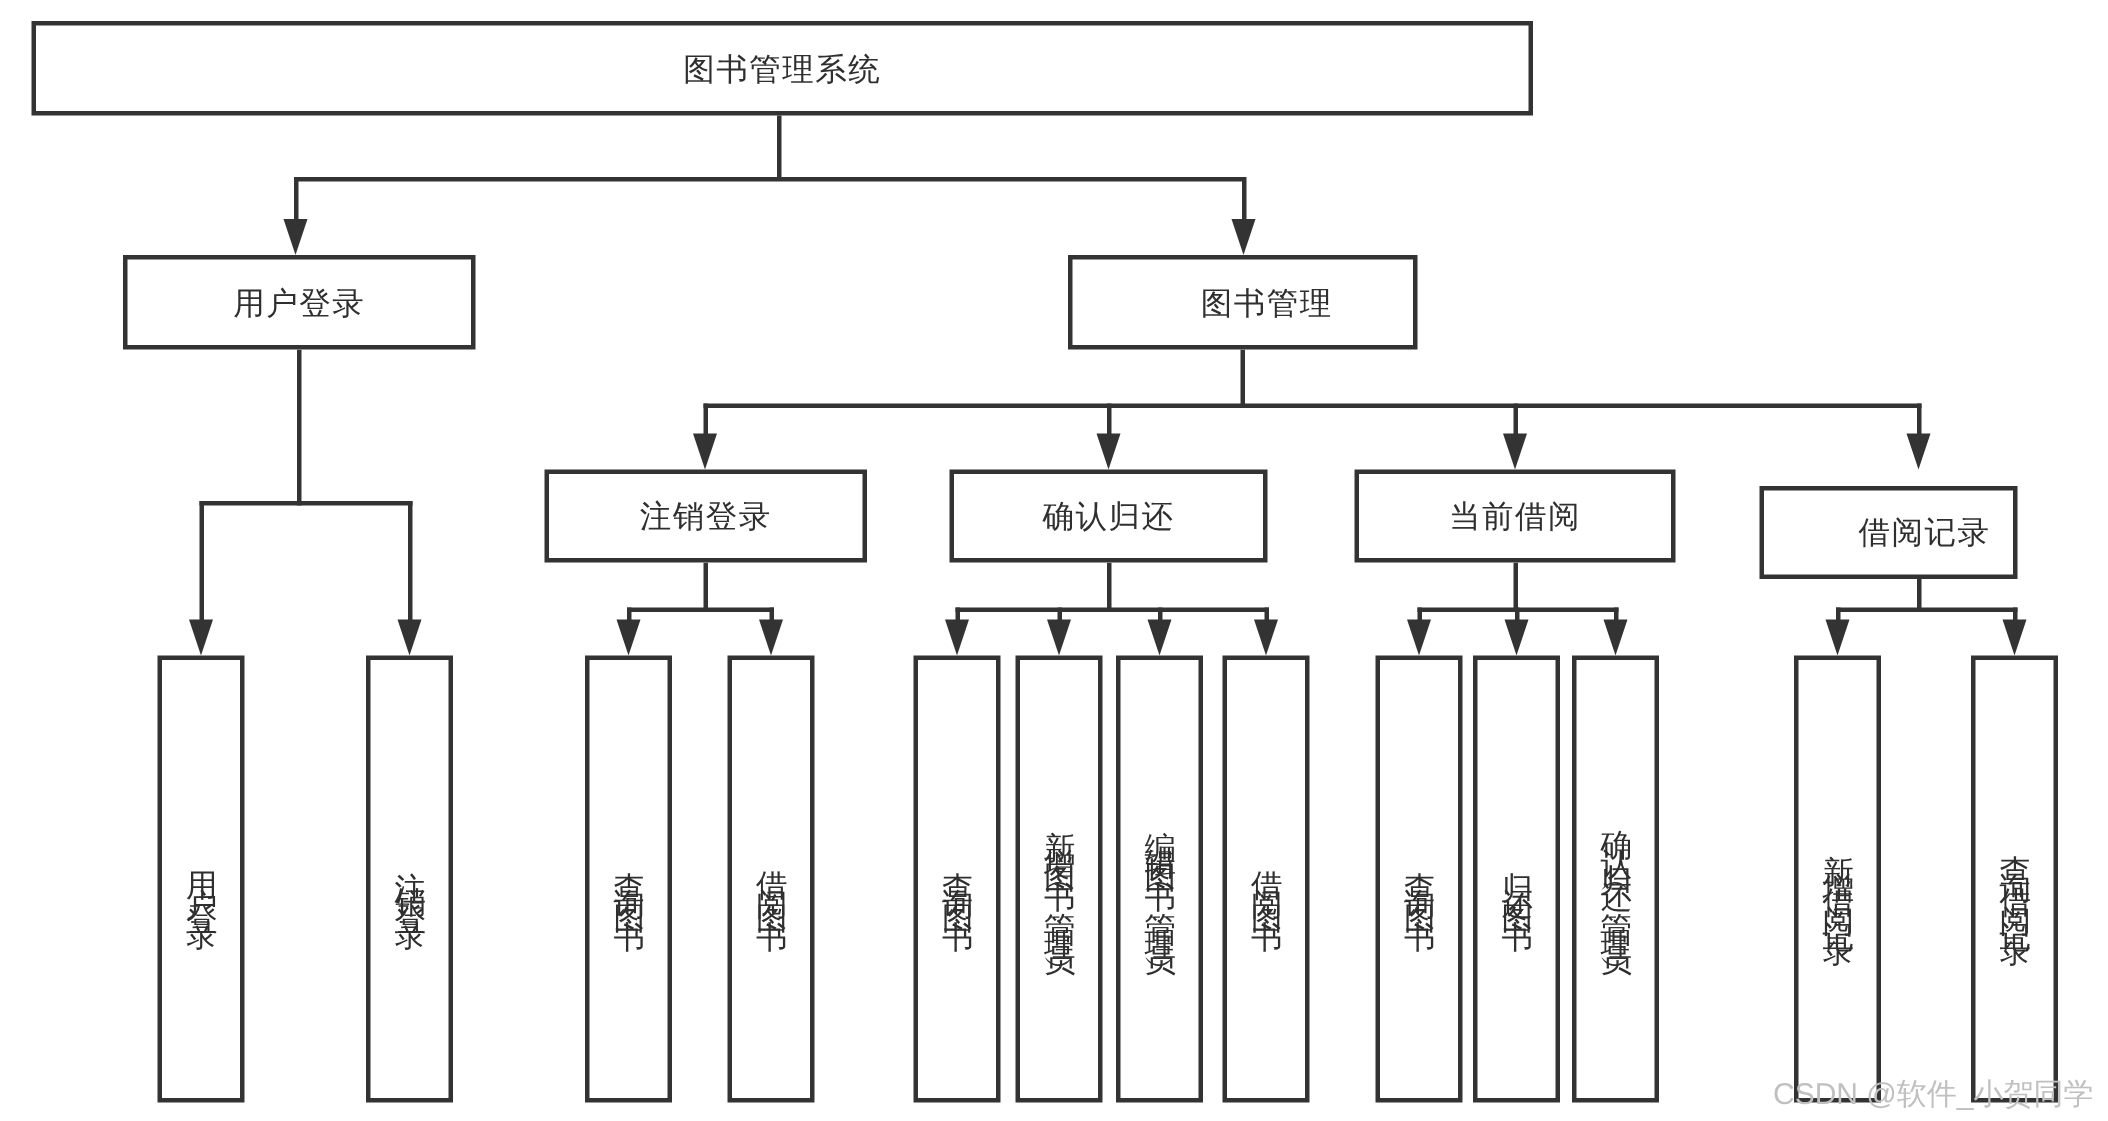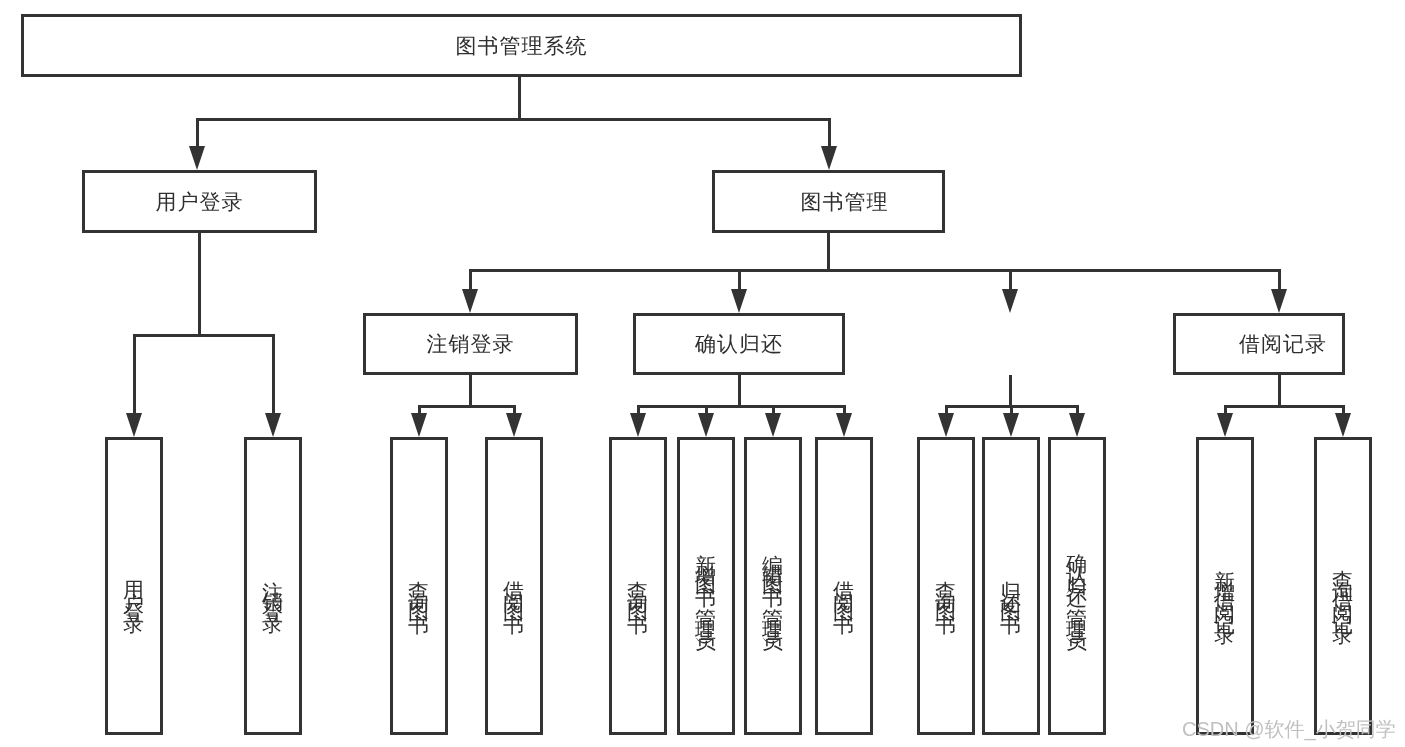--- a/index.html
+++ b/index.html
@@ -72,21 +72,24 @@
   <div class="box" style="left:712px;top:170px;width:233px;height:63px;padding-left:32px;">
     <span>图书管理</span>
   </div>
 
   <div class="box" style="left:363px;top:313px;width:215px;height:62px;">
     <span>注销登录</span>
   </div>
   <div class="box" style="left:633px;top:313px;width:212px;height:62px;">
     <span>确认归还</span>
   </div>
-  <div class="box" style="left:1173px;top:313px;width:172px;height:62px;padding-left:48px;">
+  <div class="box" style="left:903px;top:313px;width:214px;height:62px;">
+    <span>当前借阅</span>
+  </div>
+  <div class="box" style="left:1173px;top:324px;width:172px;height:62px;padding-left:48px;">
     <span>借阅记录</span>
   </div>
 
   <div class="box vbox" style="left:105px;top:437px;width:58px;height:298px;">
     <span>用户登录</span>
   </div>
   <div class="box vbox" style="left:244px;top:437px;width:58px;height:298px;">
     <span>注销登录</span>
   </div>
 

